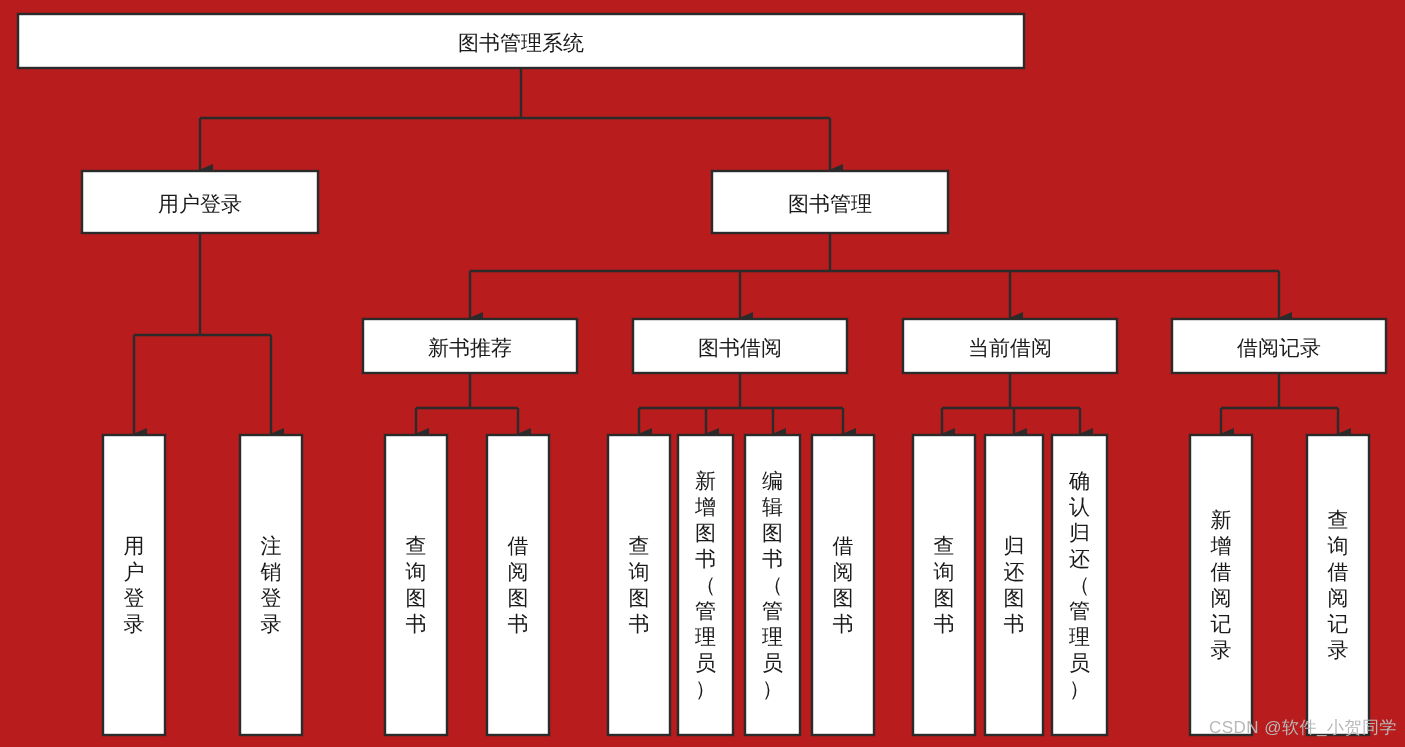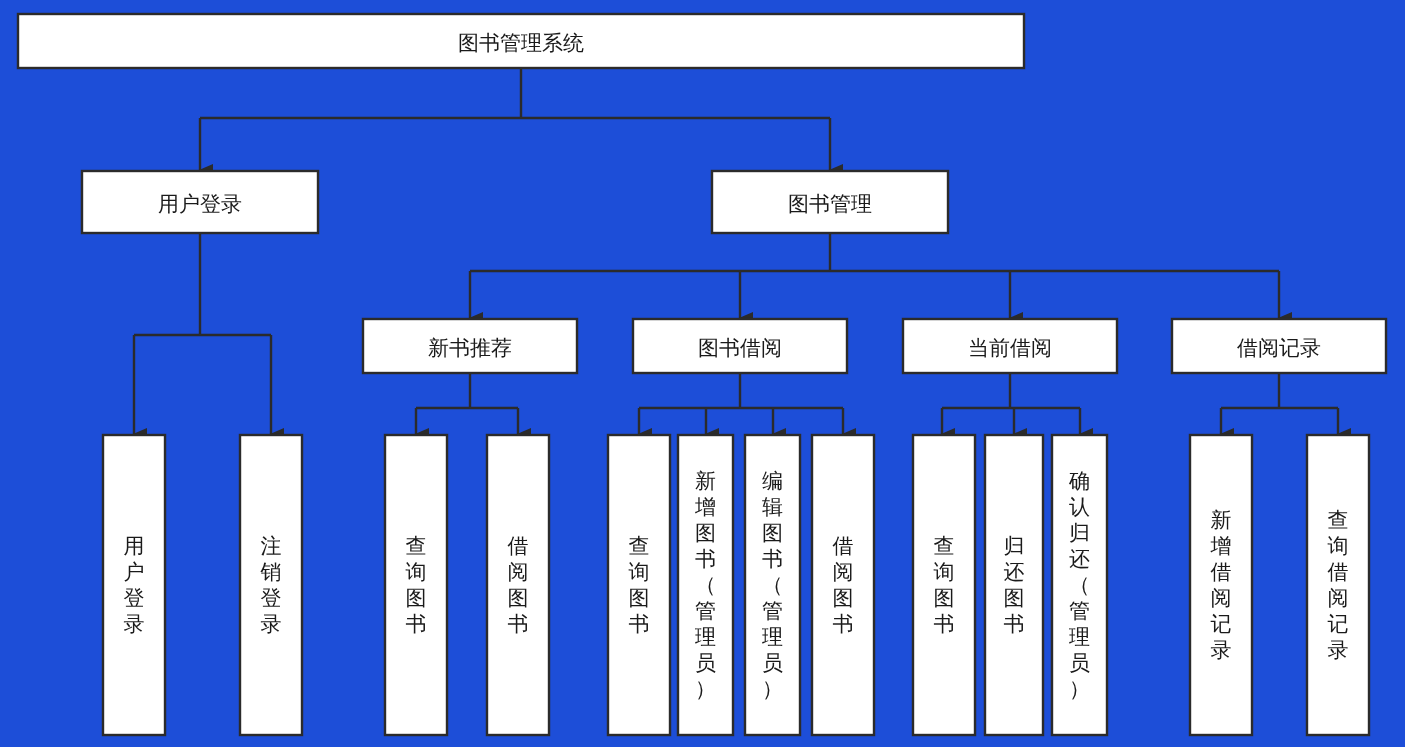--- a/index.html
+++ b/index.html
@@ -10,21 +10,21 @@
   body {
     width: 1405px;
     height: 747px;
     font-family: "Liberation Sans", "DejaVu Sans", sans-serif;
     overflow: hidden;
   }
   #diagram-root {
     position: relative;
     width: 1405px;
     height: 747px;
-    background: #1d4ed8;
+    background: #b91c1c;
   }
   svg#flow {
     position: absolute;
     left: 0;
     top: 0;
     width: 1405px;
     height: 747px;
     display: block;
   }
   .node-rect {
@@ -192,14 +192,15 @@
           <rect x="1190" y="435" width="62" height="300" class="node-rect"></rect>
           <text x="1221" y="527.28" class="node-label-vert"><tspan x="1221" dy="0">新</tspan><tspan x="1221" dy="26">增</tspan><tspan x="1221" dy="26">借</tspan><tspan x="1221" dy="26">阅</tspan><tspan x="1221" dy="26">记</tspan><tspan x="1221" dy="26">录</tspan></text>
         </g>
         <g>
           <rect x="1307" y="435" width="62" height="300" class="node-rect"></rect>
           <text x="1338" y="527.28" class="node-label-vert"><tspan x="1338" dy="0">查</tspan><tspan x="1338" dy="26">询</tspan><tspan x="1338" dy="26">借</tspan><tspan x="1338" dy="26">阅</tspan><tspan x="1338" dy="26">记</tspan><tspan x="1338" dy="26">录</tspan></text>
         </g>
       </g>
   </svg>
 
+  <div class="watermark">CSDN @软件_小贺同学</div>
 
 </div>
 
 </body></html>

